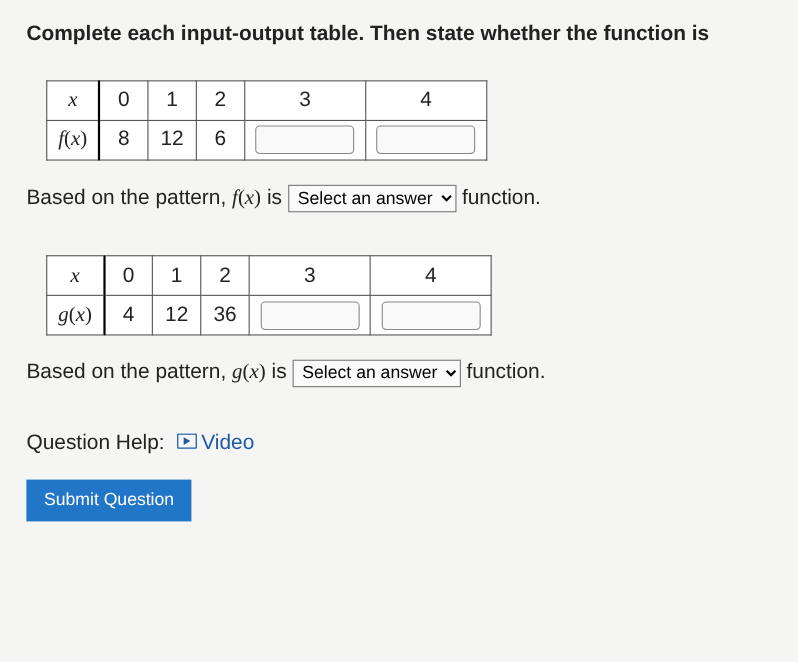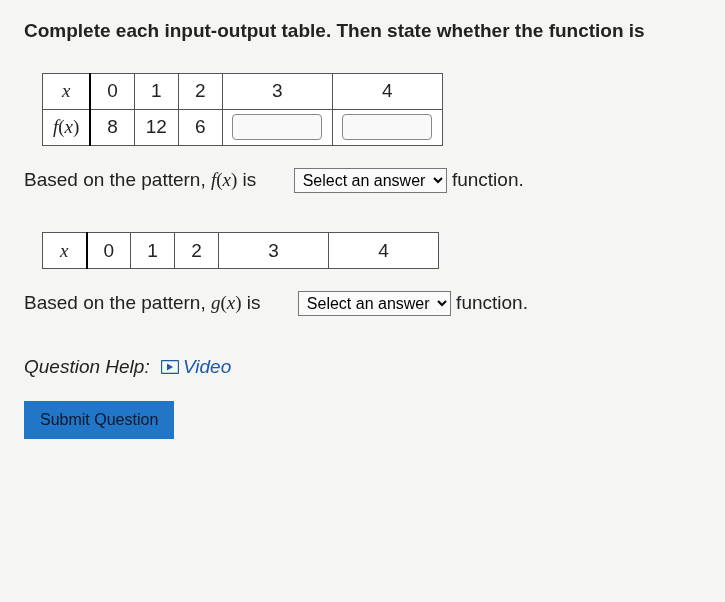--- a/index.html
+++ b/index.html
@@ -64,40 +64,38 @@
     .pattern-line {
       margin: 0 0 38px 0;
       line-height: 1.5;
     }
     .sel {
       font-family: Arial, sans-serif;
       font-size: 16px;
       padding: 2px 4px;
       border: 1px solid #777;
       background: #fafafa;
-      margin-left: 32px;
     }
     .help-line {
       margin-top: 8px;
       margin-bottom: 22px;
-      font-style: italic;
     }
     .help-link {
       color: #1a5aa8;
       text-decoration: none;
       margin-left: 6px;
     }
     .video-icon {
       display: inline-block;
       vertical-align: middle;
       margin-right: 4px;
     }
     .submit-btn {
       background: #2176c7;
-      color: #0f172a;
+      color: #ffffff;
       border: none;
       padding: 10px 16px;
       font-size: 16px;
       cursor: pointer;
     }
   </style>
 </head>
 <body>
 
 
@@ -134,20 +132,28 @@
 <table class="io">
   <tbody>
       <tr>
     <td class="hdr sep"><span class="math-var">x</span></td>
     <td>0</td>
     <td>1</td>
     <td>2</td>
     <td class="wide">3</td>
     <td class="wide">4</td>
   </tr>
+  <tr>
+    <td class="hdr sep"><span class="math-fn">g</span><span class="math-plain">(</span><span class="math-var">x</span><span class="math-plain">)</span></td>
+    <td>4</td>
+    <td>12</td>
+    <td>36</td>
+    <td class="wide"><input class="cell-input" type="text" style=""></td>
+    <td class="wide"><input class="cell-input" type="text" style=""></td>
+  </tr>
 </tbody>
   </table>
 
 <div class="pattern-line">
   <span>Based on the pattern, </span><span class="math-fn">g</span><span class="math-plain">(</span><span class="math-var">x</span><span class="math-plain">)</span><span> is </span><select class="sel"><option>Select an answer</option></select><span> function.</span>
 </div>
 
 <div class="help-line">
   <span>Question Help:</span>
   <a href="#" class="help-link">

